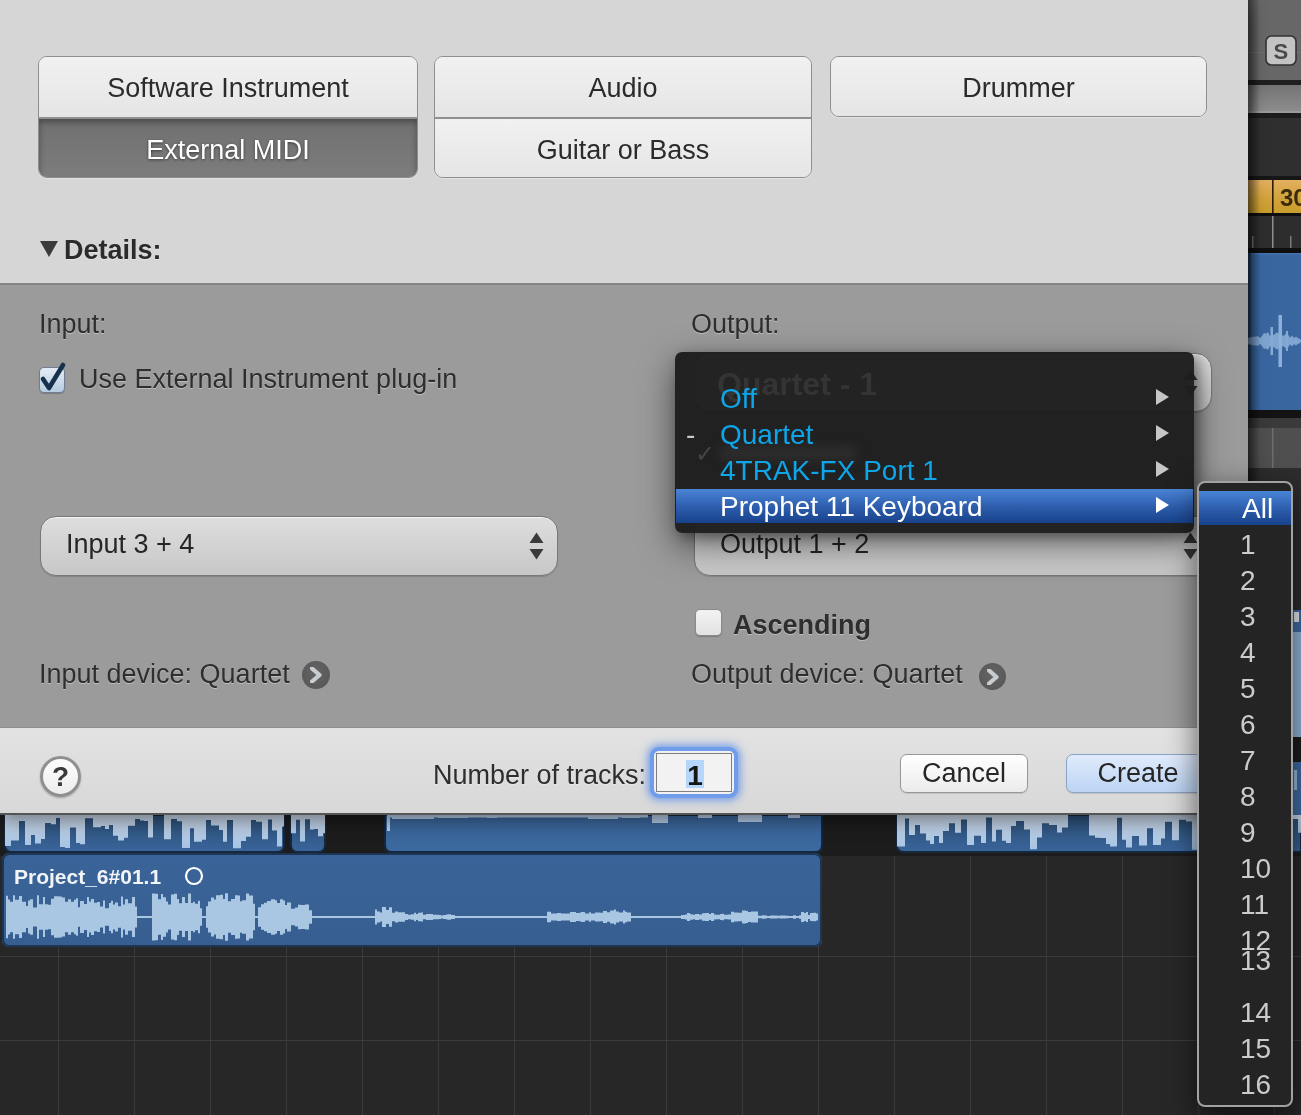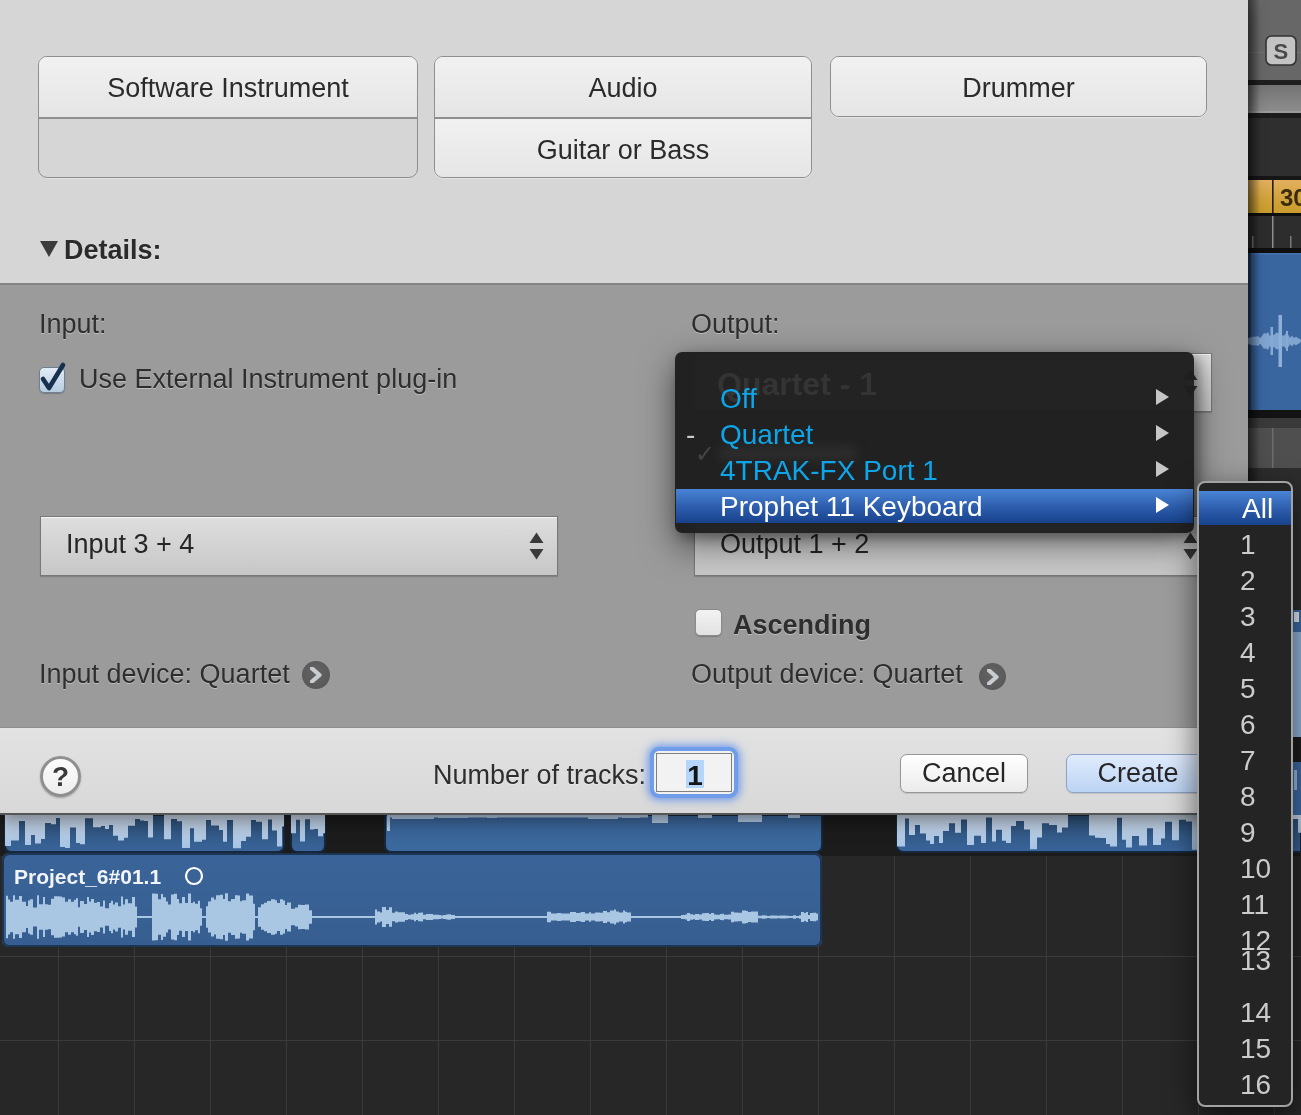--- a/index.html
+++ b/index.html
@@ -7,21 +7,21 @@
 .abs { position:absolute; }
 .lbl { position:absolute; font-size:27px; color:#2e2e2e; white-space:nowrap;
   text-shadow:0 1px 0 rgba(255,255,255,0.35); }
 .seg { position:absolute; border:1.5px solid #8e8e8e; border-radius:9px; overflow:hidden;
   box-shadow:0 1px 1px rgba(255,255,255,0.35); }
 .segrow { width:100%; height:60px; display:flex; align-items:center; justify-content:center;
   padding-top:3px; font-size:27px; color:#2b2b2b; background:linear-gradient(#f1f1f1,#e5e5e5); }
 .segrow.sel { background:linear-gradient(#707070,#7d7d7d); color:#fff;
   box-shadow:inset 0 3px 6px rgba(0,0,0,0.35); text-shadow:0 1px 3px rgba(0,0,0,0.55); }
 .segdiv { width:100%; height:2px; background:#8f8f8f; }
-.popup { position:absolute; width:518px; height:60px; border:1.5px solid #787878; border-radius:0;
+.popup { position:absolute; width:518px; height:60px; border:1.5px solid #787878; border-radius:16px;
   background:linear-gradient(#dedede,#c7c7c7); box-shadow:inset 0 1px 0 rgba(255,255,255,0.7), 0 1px 1px rgba(0,0,0,0.15);
   display:flex; align-items:center; font-size:27px; color:#262626; }
 .popup span { margin-left:25px; position:relative; top:-2px; }
 .stepper { position:absolute; right:12px; top:50%; transform:translateY(-50%); width:17px; height:28px; }
 .menu { position:absolute; left:675px; top:352px; width:519px; height:181px;
   background:rgba(29,29,29,0.97); border-radius:7px; box-shadow:0 12px 34px rgba(0,0,0,0.55), 5px 4px 12px rgba(0,0,0,0.3); }
 .mi { position:absolute; left:45px; font-size:28px; color:#0ea5e9; white-space:nowrap; }
 .arrow { position:absolute; left:481px; width:0; height:0; border-left:13px solid #c6c6c6;
   border-top:8.5px solid transparent; border-bottom:8.5px solid transparent; }
 .sub { position:absolute; left:1197px; top:481px; width:96px; height:626px; background:#242424;
@@ -166,20 +166,21 @@
 <div class="abs" style="left:0;top:0;width:1248px;height:815px;background:#d6d6d6;box-shadow:0 6px 18px rgba(0,0,0,0.45)"></div>
 <div class="abs" style="left:0;top:283px;width:1248px;height:2px;background:#848484"></div>
 <div class="abs" style="left:0;top:285px;width:1248px;height:443px;background:#9b9b9b"></div>
 <div class="abs" style="left:0;top:727px;width:1248px;height:1px;background:#8e8e8e"></div>
 <div class="abs" style="left:0;top:728px;width:1248px;height:85px;background:linear-gradient(#e2e2e2,#d8d8d8)"></div>
 <div class="abs" style="left:0;top:813px;width:1248px;height:2px;background:#565656"></div>
 
 <div class="seg" style="left:38px;top:56px;width:380px;height:122px;">
   <div class="segrow">Software Instrument</div>
     <div class="segdiv"></div>
+  <div class="segrow sel">External MIDI</div>
 </div>
 <div class="seg" style="left:434px;top:56px;width:378px;height:122px;">
   <div class="segrow">Audio</div>
     <div class="segdiv"></div>
   <div class="segrow">Guitar or Bass</div>
 </div>
 <div class="seg" style="left:830px;top:56px;width:377px;height:61px;">
   <div class="segrow">Drummer</div>
 </div>
 

